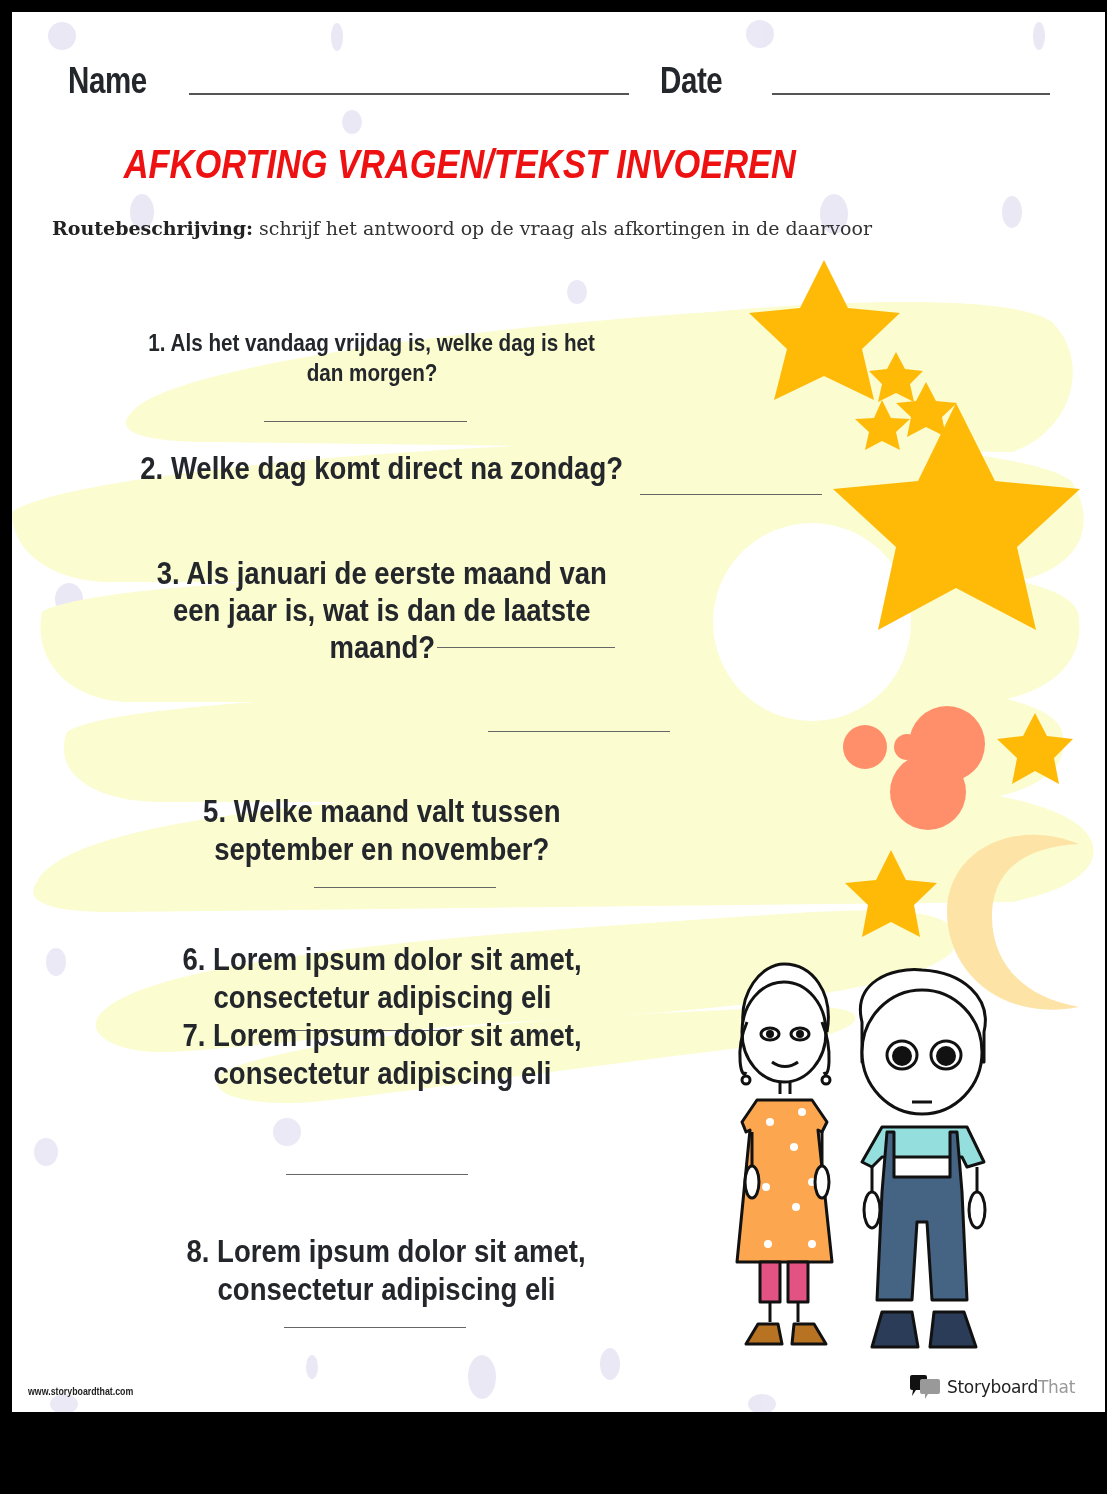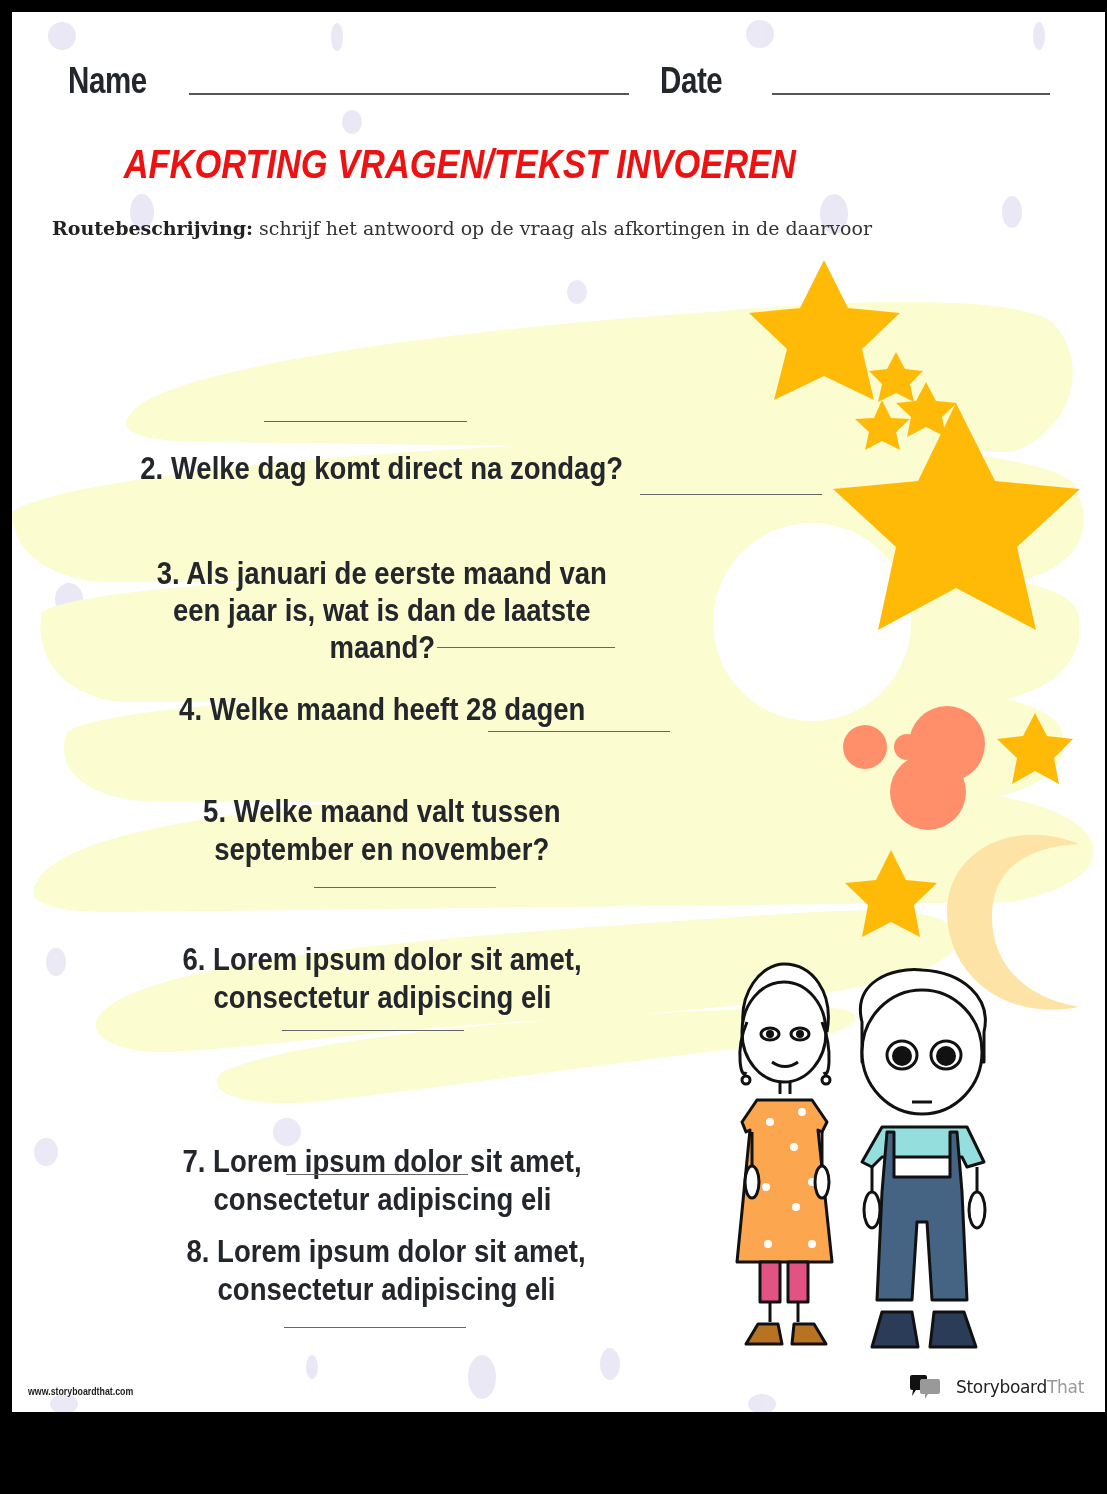--- a/index.html
+++ b/index.html
@@ -147,64 +147,65 @@
   <div class="abs hdr-line" style="left:177px; top:81px; width:440px;"></div>
   <div class="abs hdr-label" style="left:648px; top:48px;">Date</div>
   <div class="abs hdr-line" style="left:760px; top:81px; width:278px;"></div>
 
   <div class="abs title"><span>AFKORTING VRAGEN/TEKST INVOEREN</span></div>
 
   <div class="abs directions">
     <b>Routebeschrijving:</b><span> schrijf het antwoord op de vraag als afkortingen in de daarvoor</span><br>
   </div>
 
+  <div class="q" style="left:60px; width:600px; top:316px; font-size:24px; line-height:30px;">
+    <span class="t">1. Als het vandaag vrijdag is, welke dag is het</span><br>
+    <span class="t">dan morgen?</span>
+  </div>
   <div class="ans" style="left:252px; top:409px; width:203px;"></div>
 
   <div class="q" style="left:40px; width:660px; top:436px; font-size:32px; line-height:40px;">
     <span class="t">2. Welke dag komt direct na zondag?</span>
   </div>
   <div class="ans" style="left:628px; top:482px; width:182px;"></div>
 
   <div class="q" style="left:60px; width:620px; top:543px; font-size:32px; line-height:37px;">
     <span class="t">3. Als januari de eerste maand van</span><br>
     <span class="t">een jaar is, wat is dan de laatste</span><br>
     <span class="t">maand?</span>
   </div>
   <div class="ans" style="left:425px; top:635px; width:178px;"></div>
 
-  <div class="q" style="left:60px; width:620px; top:677px; font-size:32px; line-height:40px;">
-    <span class="t">4. Welke maand heeft 28 dagen</span>
-  </div>
   <div class="ans" style="left:476px; top:719px; width:182px;"></div>
 
   <div class="q" style="left:60px; width:620px; top:780px; font-size:32px; line-height:38px;">
     <span class="t">5. Welke maand valt tussen</span><br>
     <span class="t">september en november?</span>
   </div>
   <div class="ans" style="left:302px; top:875px; width:182px;"></div>
 
   <div class="q" style="left:60px; width:620px; top:928px; font-size:32px; line-height:38px;">
     <span class="t">6. Lorem ipsum dolor sit amet,</span><br>
     <span class="t">consectetur adipiscing eli</span>
   </div>
   <div class="ans" style="left:270px; top:1018px; width:182px;"></div>
 
-  <div class="q" style="left:60px; width:620px; top:1130px; font-size:32px; line-height:38px;">
+  <div class="q" style="left:60px; width:620px; top:1004px; font-size:32px; line-height:38px;">
     <span class="t">7. Lorem ipsum dolor sit amet,</span><br>
     <span class="t">consectetur adipiscing eli</span>
   </div>
   <div class="ans" style="left:274px; top:1162px; width:182px;"></div>
 
   <div class="q" style="left:64px; width:620px; top:1220px; font-size:32px; line-height:38px;">
     <span class="t">8. Lorem ipsum dolor sit amet,</span><br>
     <span class="t">consectetur adipiscing eli</span>
   </div>
   <div class="ans" style="left:272px; top:1315px; width:182px;"></div>
 
   <div class="abs footer-url">www.storyboardthat.com</div>
   <div class="abs logo">
     <svg width="34" height="26" viewBox="0 0 34 26">
       <path d="M2 3 Q2 1 4 1 L17 1 Q19 1 19 3 L19 14 Q19 16 17 16 L8 16 L4 22 L5 16 L4 16 Q2 16 2 14 Z" fill="#111"></path>
       <path d="M12 7 Q12 5 14 5 L30 5 Q32 5 32 7 L32 18 Q32 20 30 20 L20 20 L17 25 L17 20 L14 20 Q12 20 12 18 Z" fill="#999"></path>
     </svg>
-    <span class="logo-text" style="margin-left:14px;"><span>Storyboard</span><span class="thin">That</span></span>
+    <span class="logo-text" style="margin-left:5px;"><span>Storyboard</span><span class="thin">That</span></span>
   </div>
 </div>
 
 </body></html>

